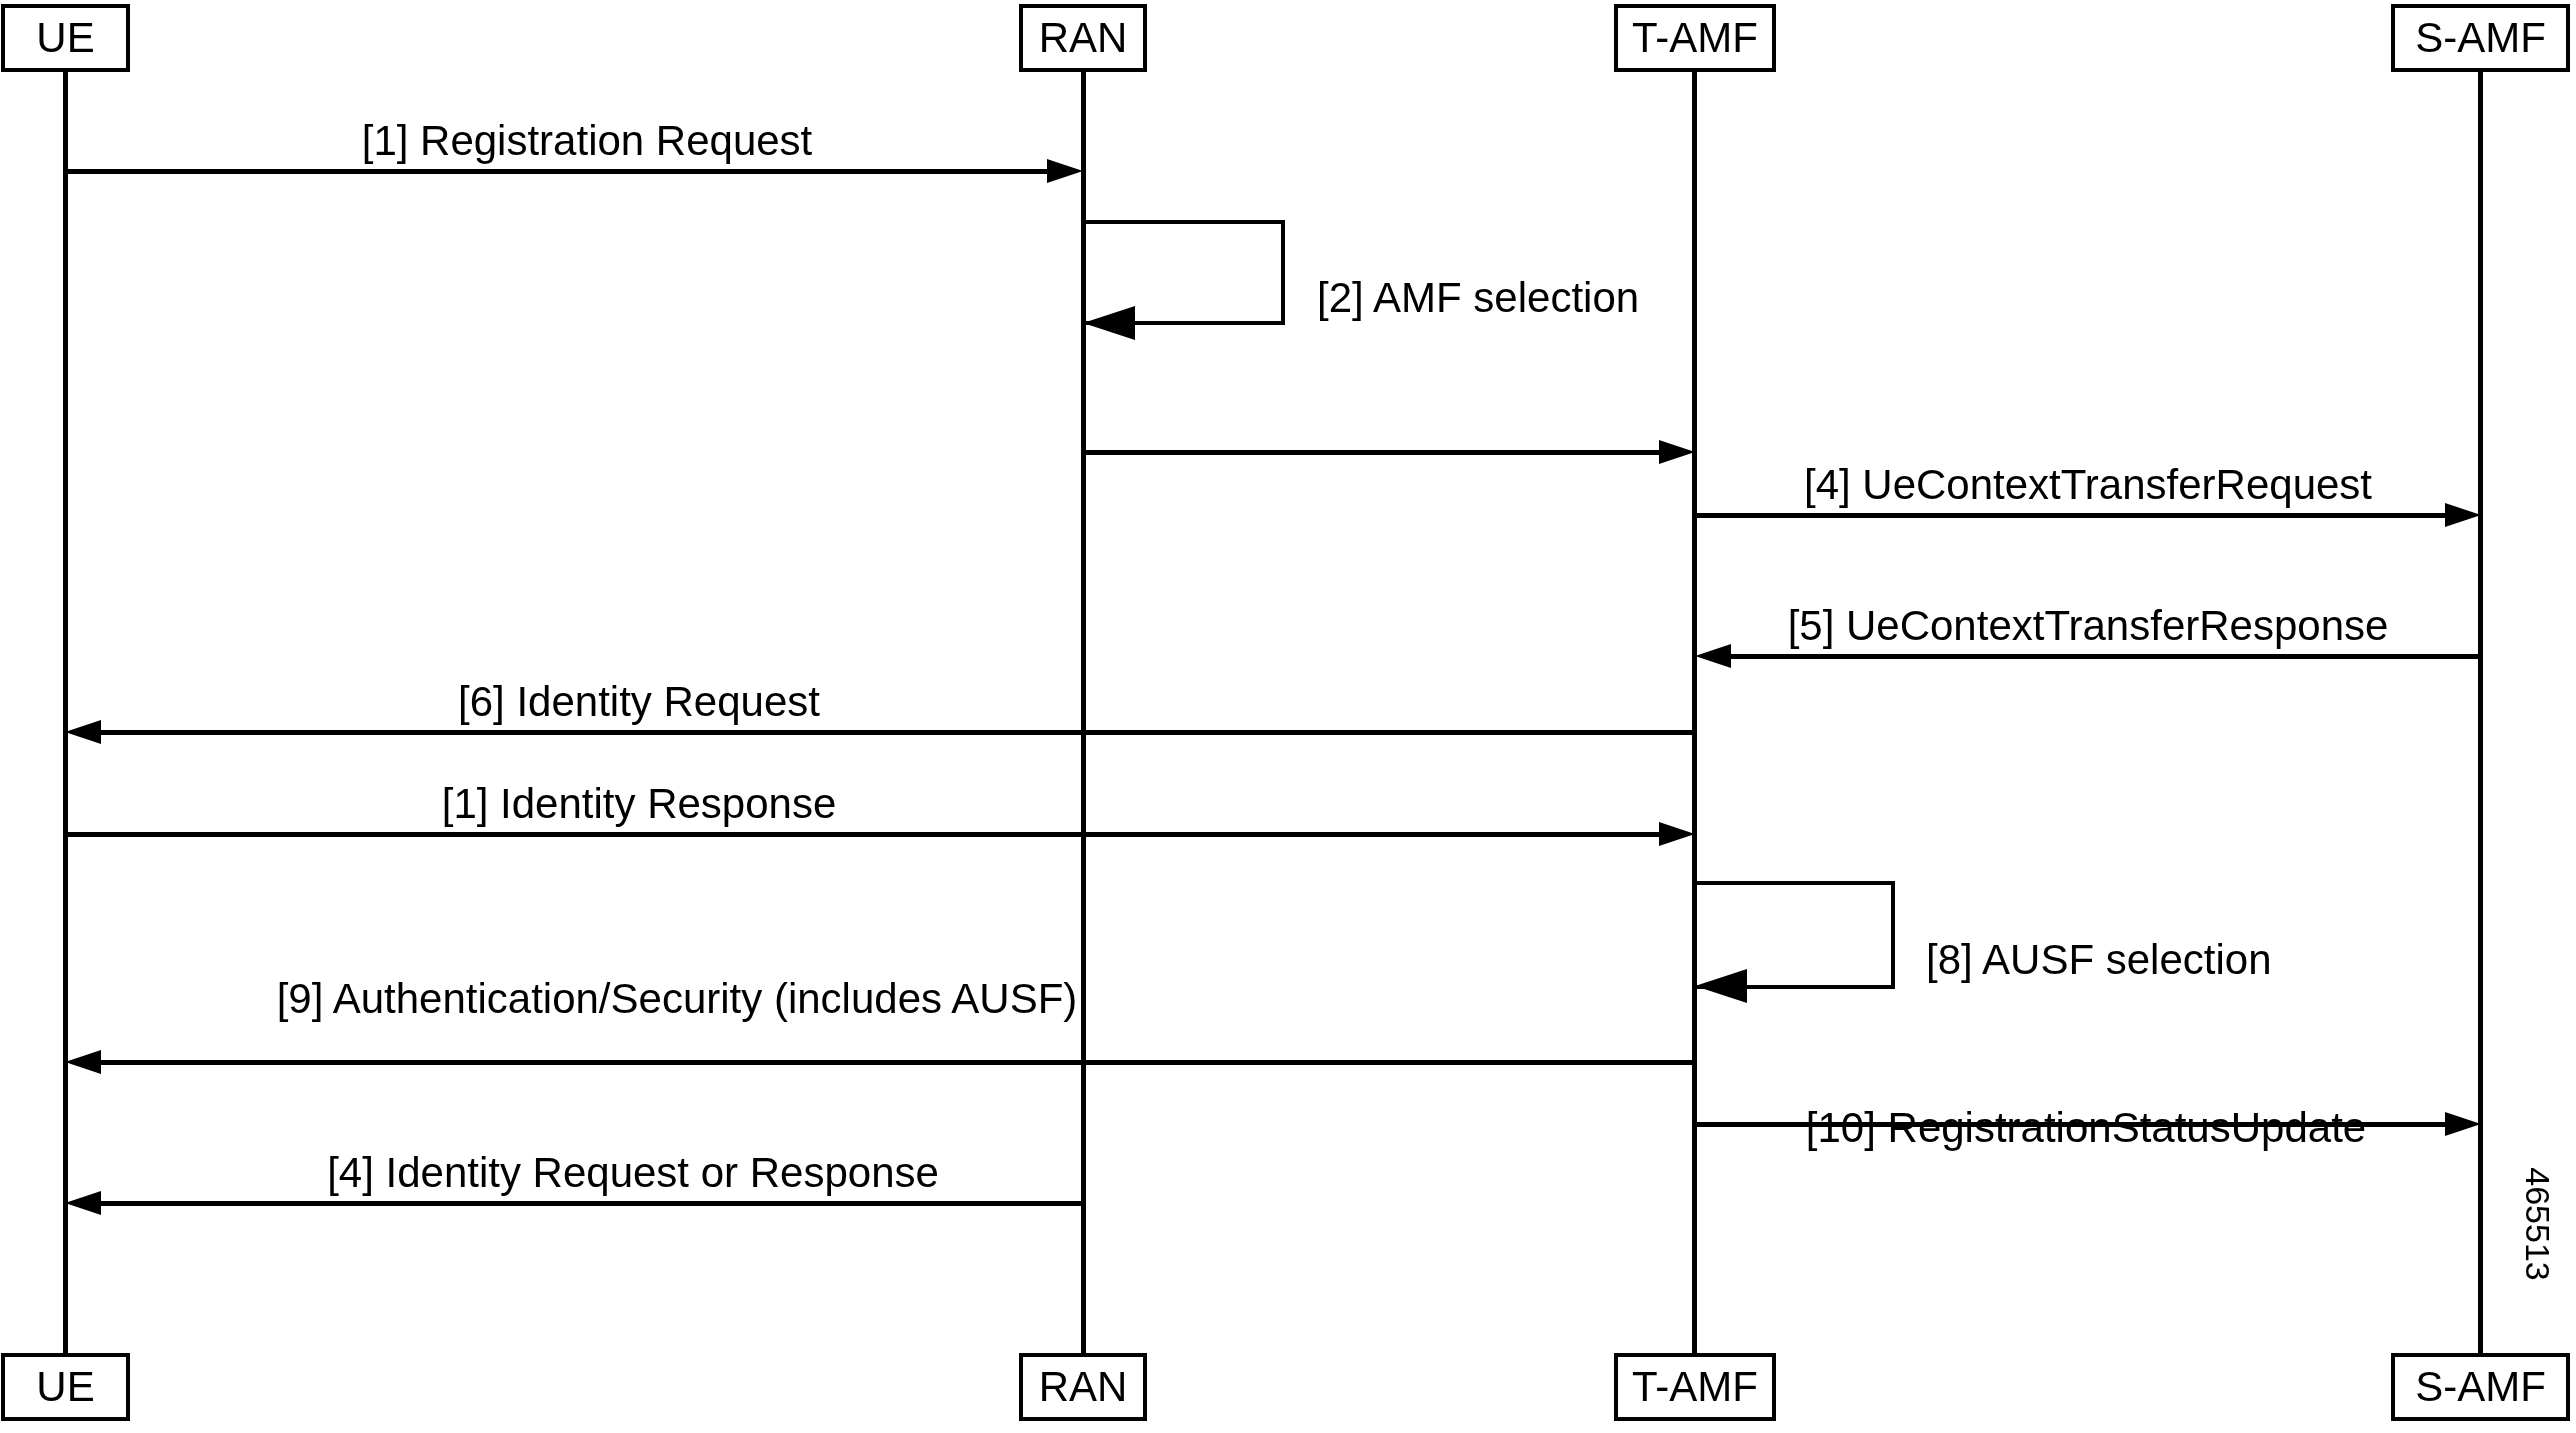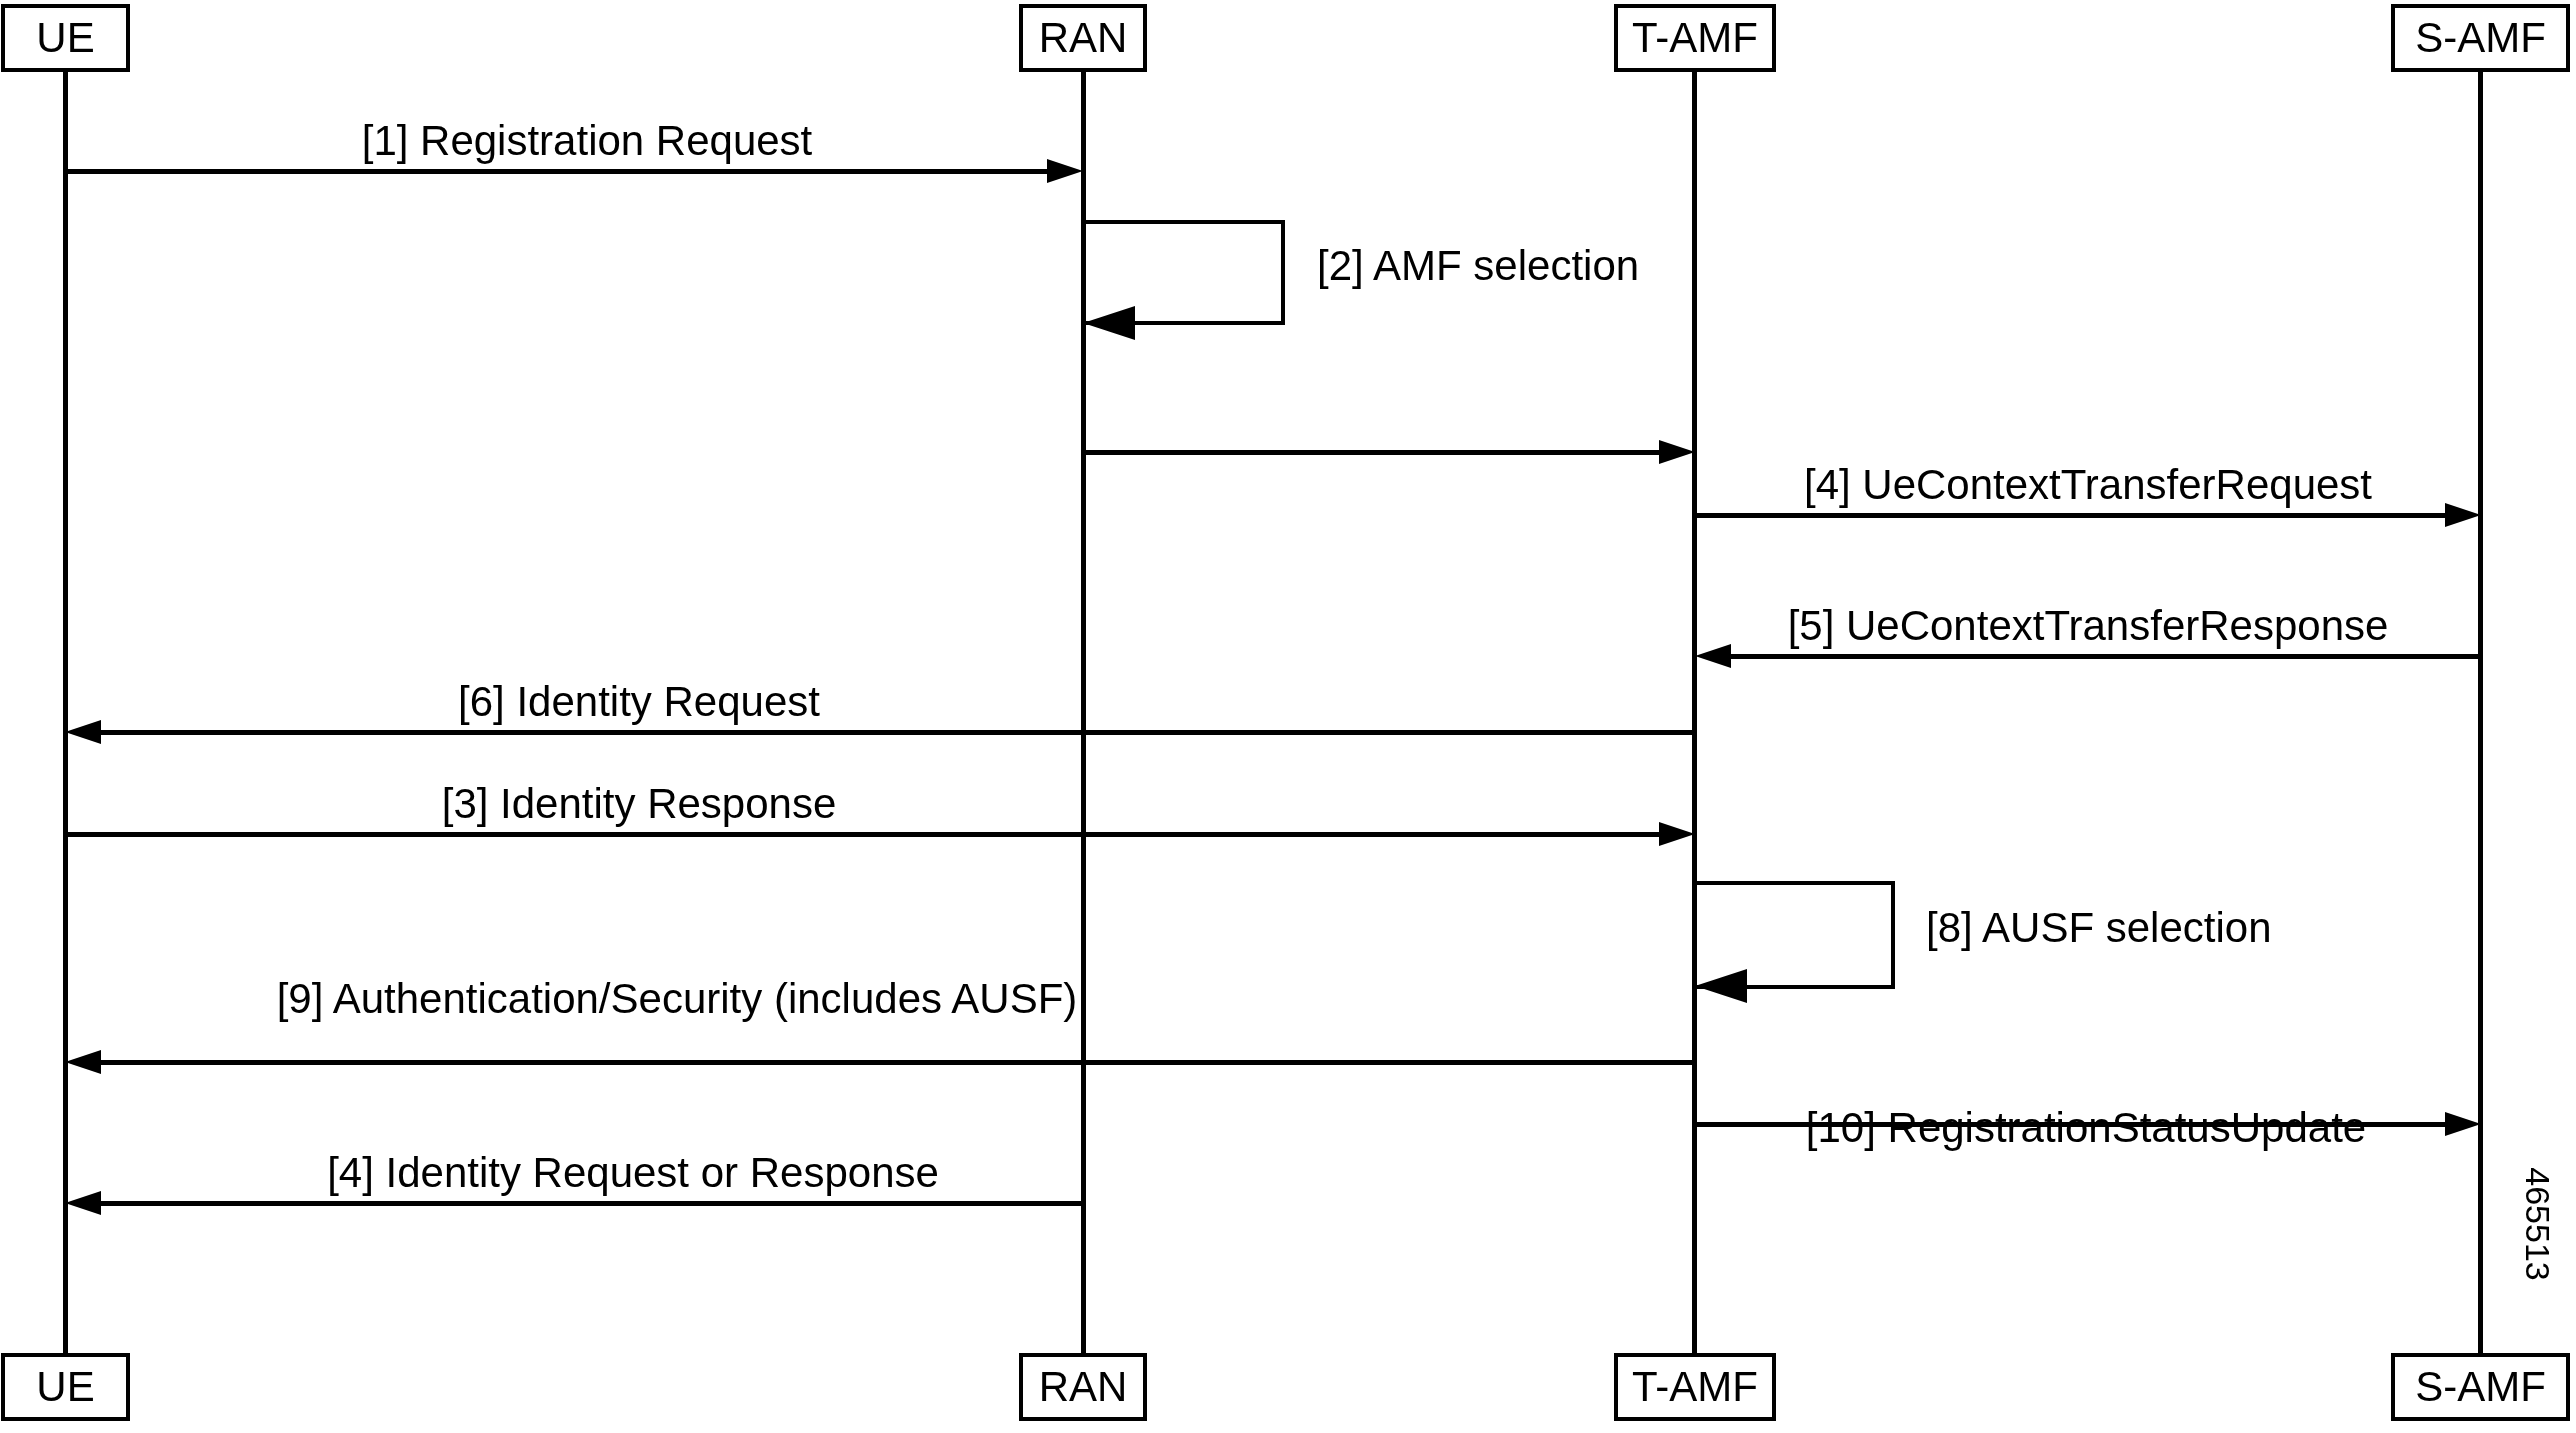--- a/index.html
+++ b/index.html
@@ -7,21 +7,21 @@
     position:relative;width:2576px;height:1424px;background:#ffffff;
     font-family:"Liberation Sans",sans-serif;color:#000;overflow:hidden;
   }
   .abox{
     position:absolute;height:68px;border:4.1px solid #000;background:#fff;
     box-sizing:border-box;display:flex;align-items:center;justify-content:center;
     font-size:42px;line-height:1;
   }
   .lifeline{position:absolute;top:72px;height:1281px;width:4.6px;background:#000;}
   .label{position:absolute;font-size:42px;line-height:1;white-space:nowrap;transform:translateX(-50%);}
-  .loop-label{transform:none;}
+  .loop-label{transform:none;margin-top:32px;}
   .arrow{position:absolute;height:25px;}
   .arrow .shaft{position:absolute;top:10.3px;height:4.6px;background:#000;}
   .arrow.right .shaft{left:0;right:15.5px;}
   .arrow.left  .shaft{left:15.5px;right:0;}
   .arrow .head{position:absolute;top:0;width:0;height:0;
     border-top:12.4px solid transparent;border-bottom:12.4px solid transparent;}
   .arrow.right .head{right:0;border-left:36px solid #000;}
   .arrow.left  .head{left:0;border-right:36px solid #000;}
   .loop{position:absolute;box-sizing:border-box;border:4.6px solid #000;border-left:none;}
   .loop-head{position:absolute;width:0;height:0;
@@ -92,21 +92,21 @@
     <div class="shaft"></div>
     <div class="head"></div>
   </div>
 
   <div class="label" style="left:639px;top:681px;">[6] Identity Request</div>
   <div class="arrow left" style="left:65px;top:720px;width:1630px;">
     <div class="shaft"></div>
     <div class="head"></div>
   </div>
 
-  <div class="label" style="left:639px;top:783px;">[3] Identity Response</div>
+  <div class="label" style="left:639px;top:783px;">[1] Identity Response</div>
   <div class="arrow right" style="left:65px;top:822px;width:1630px;">
     <div class="shaft"></div>
     <div class="head"></div>
   </div>
 
   <div class="loop" style="left:1695px;top:881px;width:200px;height:108px;"></div>
   <div class="loop-head" style="left:1695px;top:969px;"></div>
   <div class="label loop-label" style="left:1926px;top:907px;">[8] AUSF selection</div>
 
   <div class="label" style="left:677px;top:978px;">[9] Authentication/Security (includes AUSF)</div>

